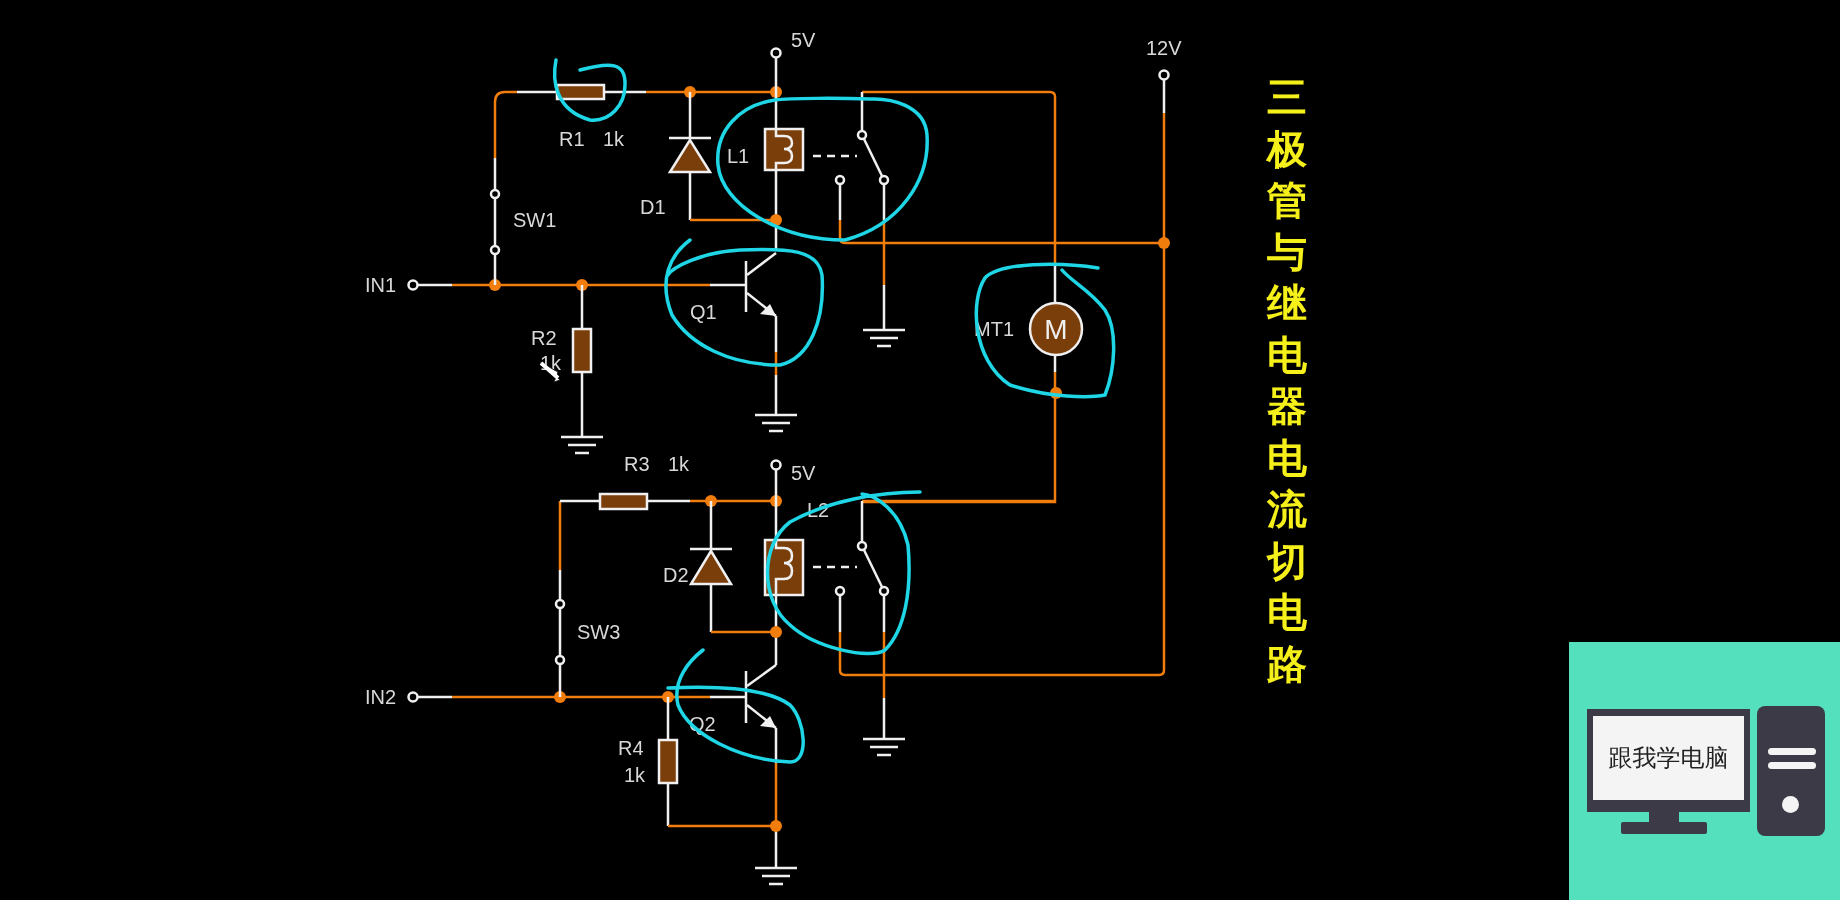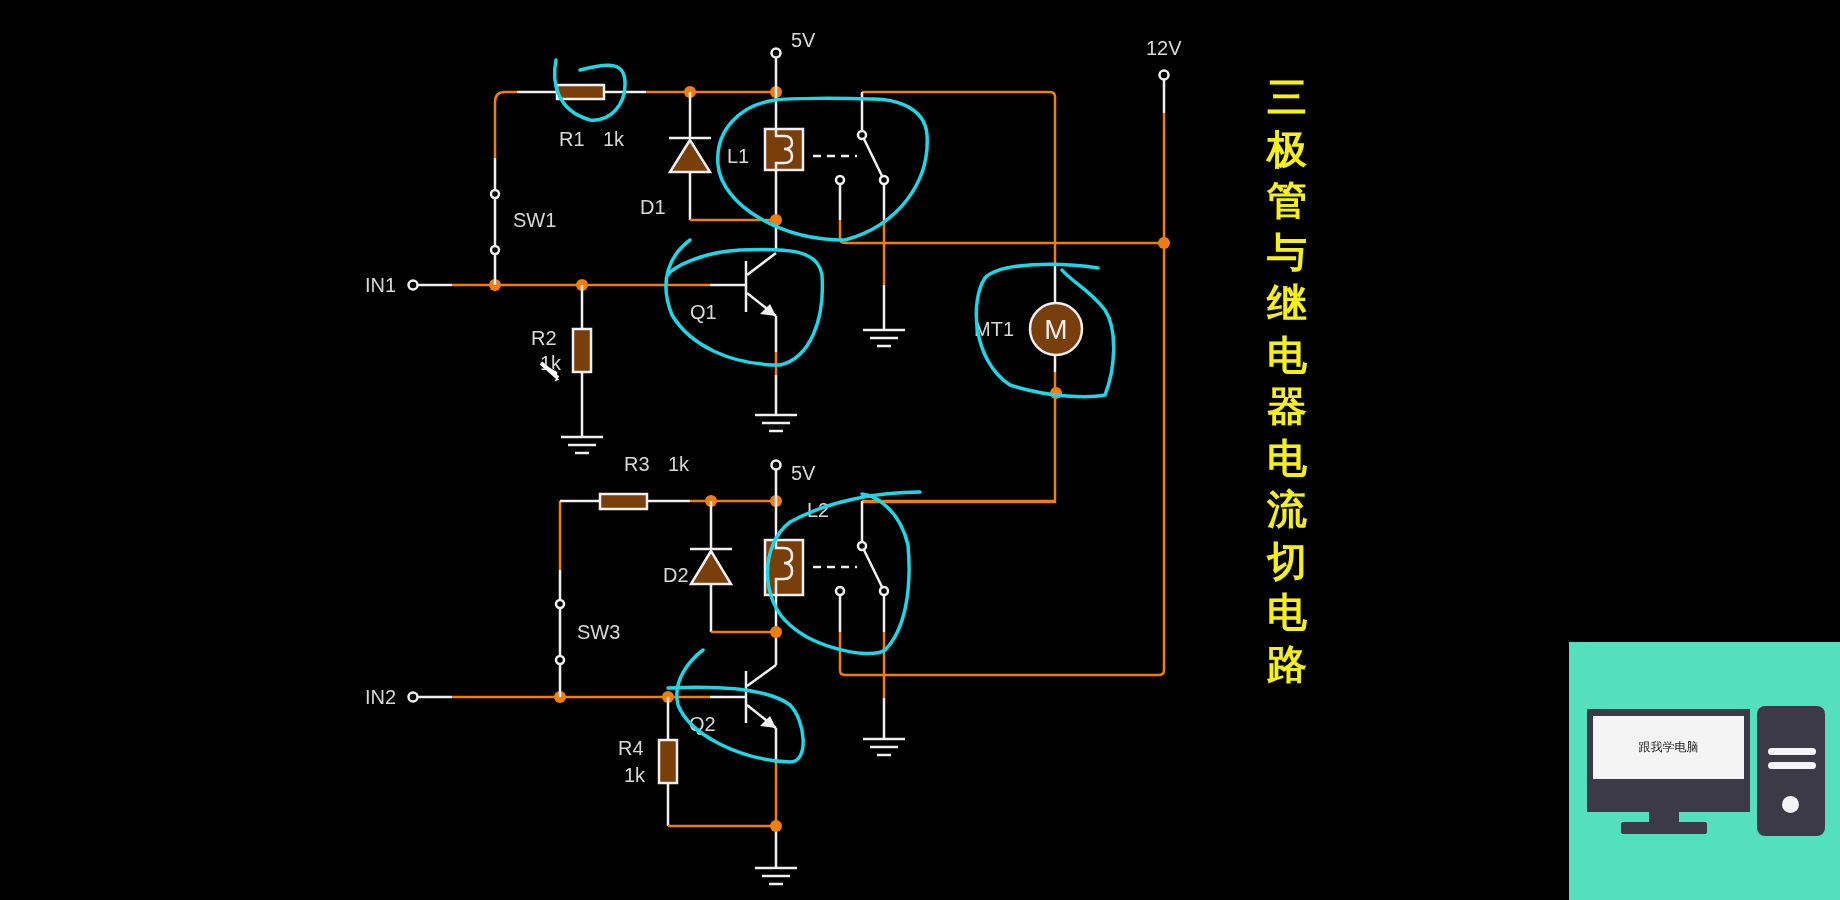--- a/index.html
+++ b/index.html
@@ -9,21 +9,21 @@
   .o{stroke:#f07d0c;stroke-width:2.5;fill:none;}
   .node{fill:#f07d0c;}
   .comp{fill:#7a3e0a;stroke:#f0f0f0;stroke-width:2.5;}
   .term{fill:#000;stroke:#f0f0f0;stroke-width:2.5;}
   .lbl{fill:#d8d8d8;font-size:20px;font-family:"Liberation Sans",sans-serif;}
   .hl{stroke:#1fd6e6;stroke-width:3.5;fill:none;stroke-linecap:round;}
   .title-v{position:absolute;left:1262px;top:72px;width:50px;display:flex;flex-direction:column;align-items:center;}
   .title-v span{color:#f5ef1a;font-size:40px;line-height:51.5px;font-family:"DejaVu Sans",sans-serif;font-weight:bold;}
   .logo{position:absolute;left:1569px;top:642px;width:271px;height:258px;background:#55e0bd;}
   .monitor{position:absolute;left:18px;top:67px;width:163px;height:103px;background:#3d3a48;}
-  .screen{position:absolute;left:6px;top:7px;width:151px;height:63px;background:#f4f4f4;display:flex;align-items:center;justify-content:center;color:#222;font-size:12px;font-family:"DejaVu Sans",sans-serif;}
+  .screen{position:absolute;left:6px;top:7px;width:151px;height:84px;background:#f4f4f4;display:flex;align-items:center;justify-content:center;color:#222;font-size:24px;font-family:"DejaVu Sans",sans-serif;}
   .neck{position:absolute;left:80px;top:170px;width:30px;height:12px;background:#3d3a48;}
   .foot{position:absolute;left:52px;top:180px;width:86px;height:12px;background:#3d3a48;border-radius:2px;}
   .tower{position:absolute;left:188px;top:64px;width:68px;height:130px;background:#3d3a48;border-radius:8px;}
   .slot{position:absolute;left:11px;width:48px;height:7px;background:#f4f4f4;border-radius:4px;}
   .btn{position:absolute;left:25px;top:90px;width:17px;height:17px;border-radius:50%;background:#f4f4f4;}
 </style>
 </head>
 <body>
 
 <svg id="schematic" width="1840" height="900" viewBox="0 0 1840 900" xmlns="http://www.w3.org/2000/svg">

